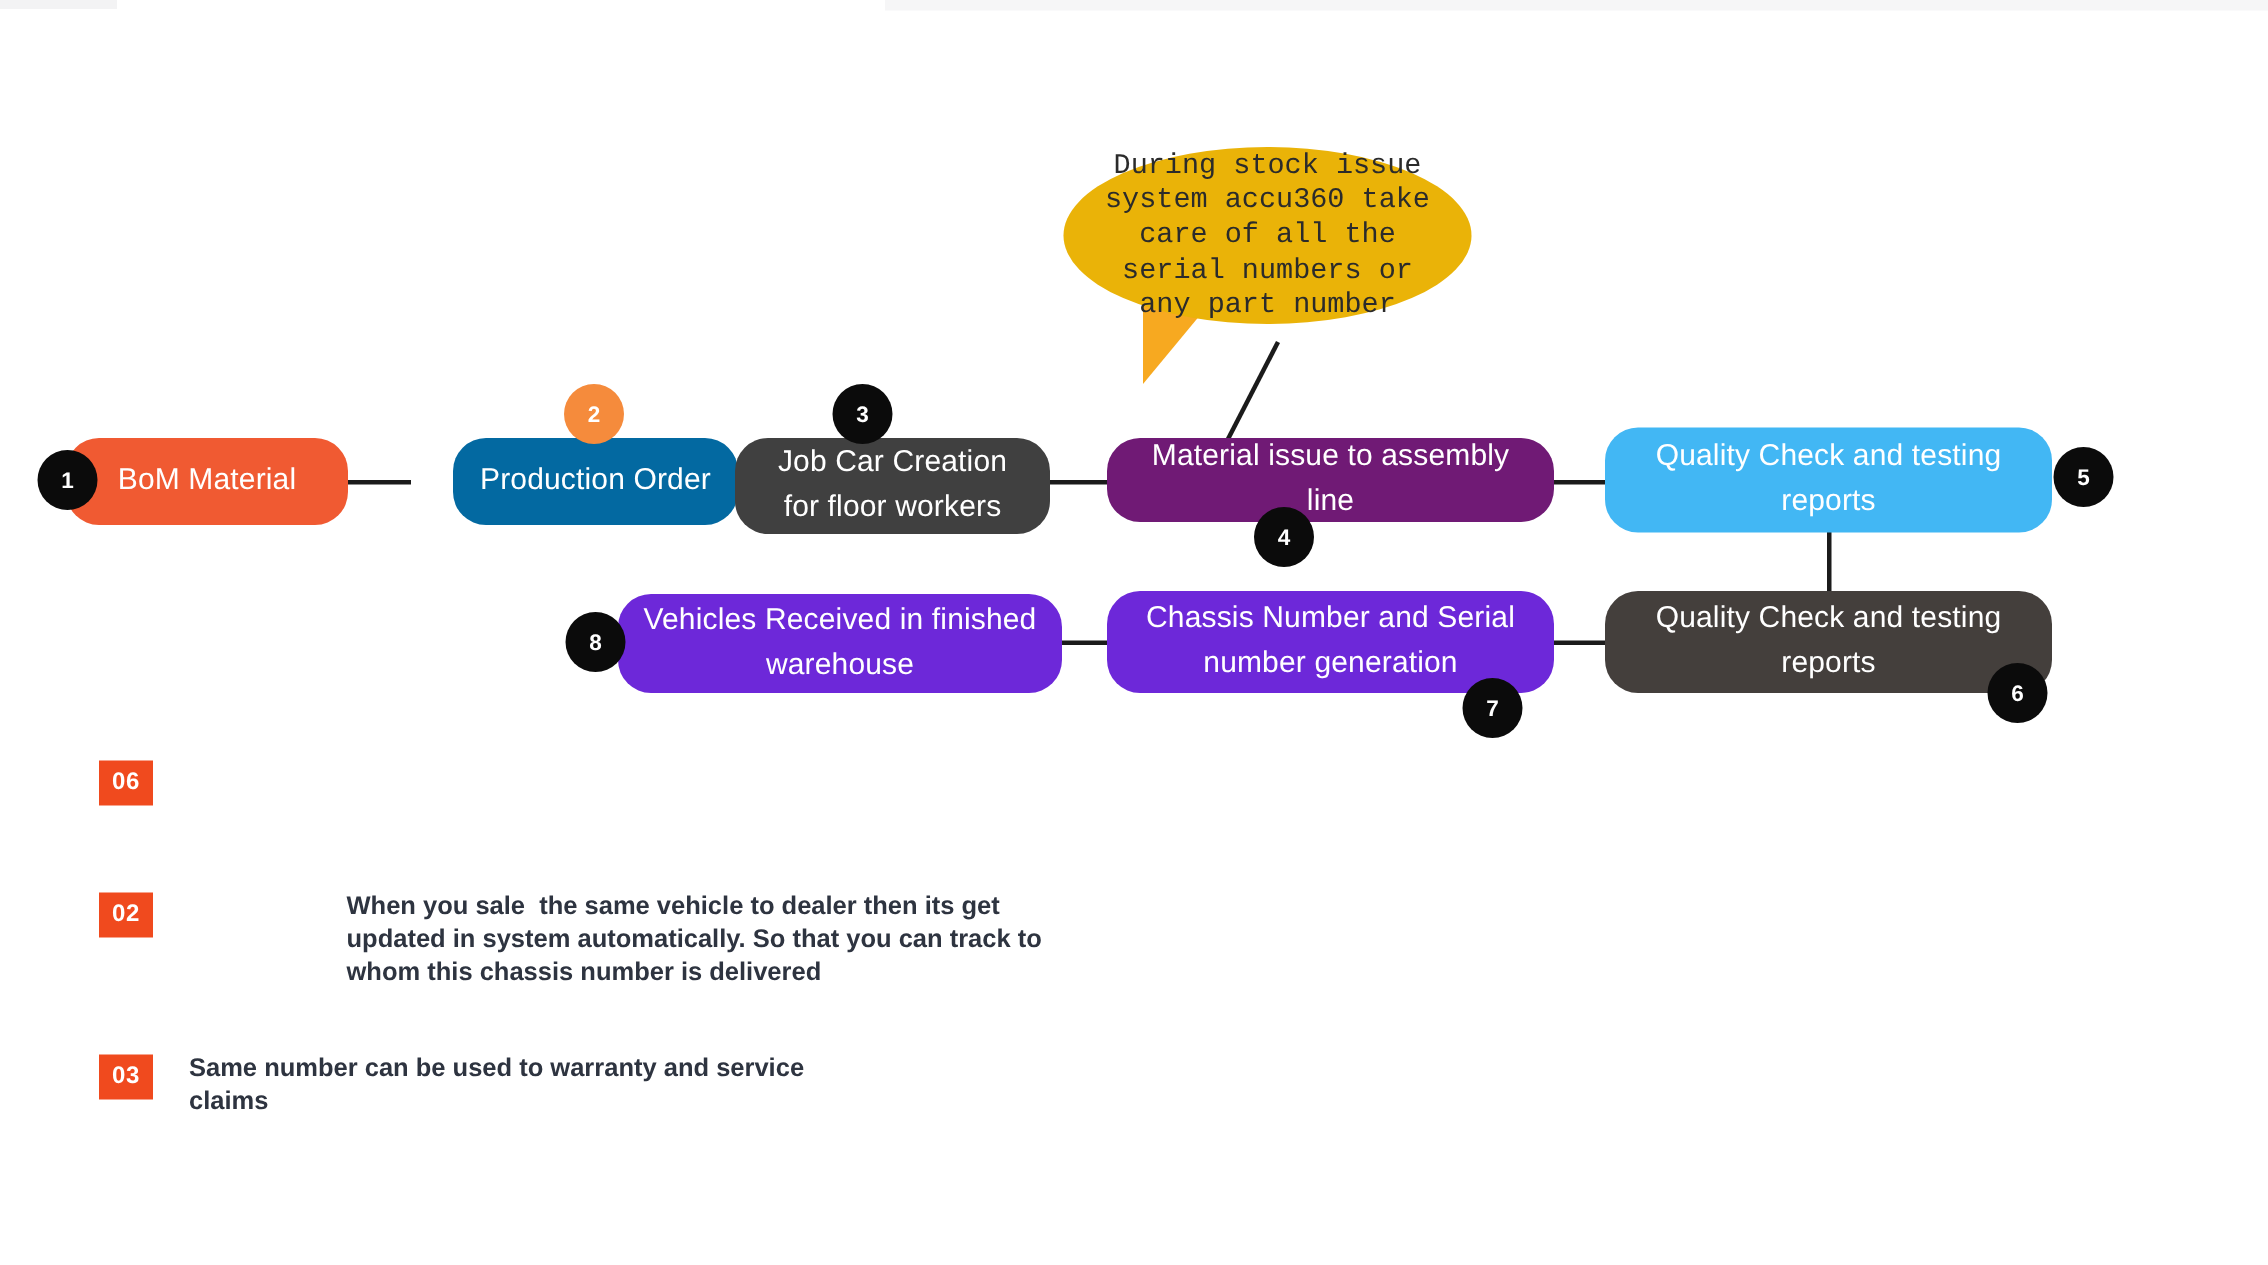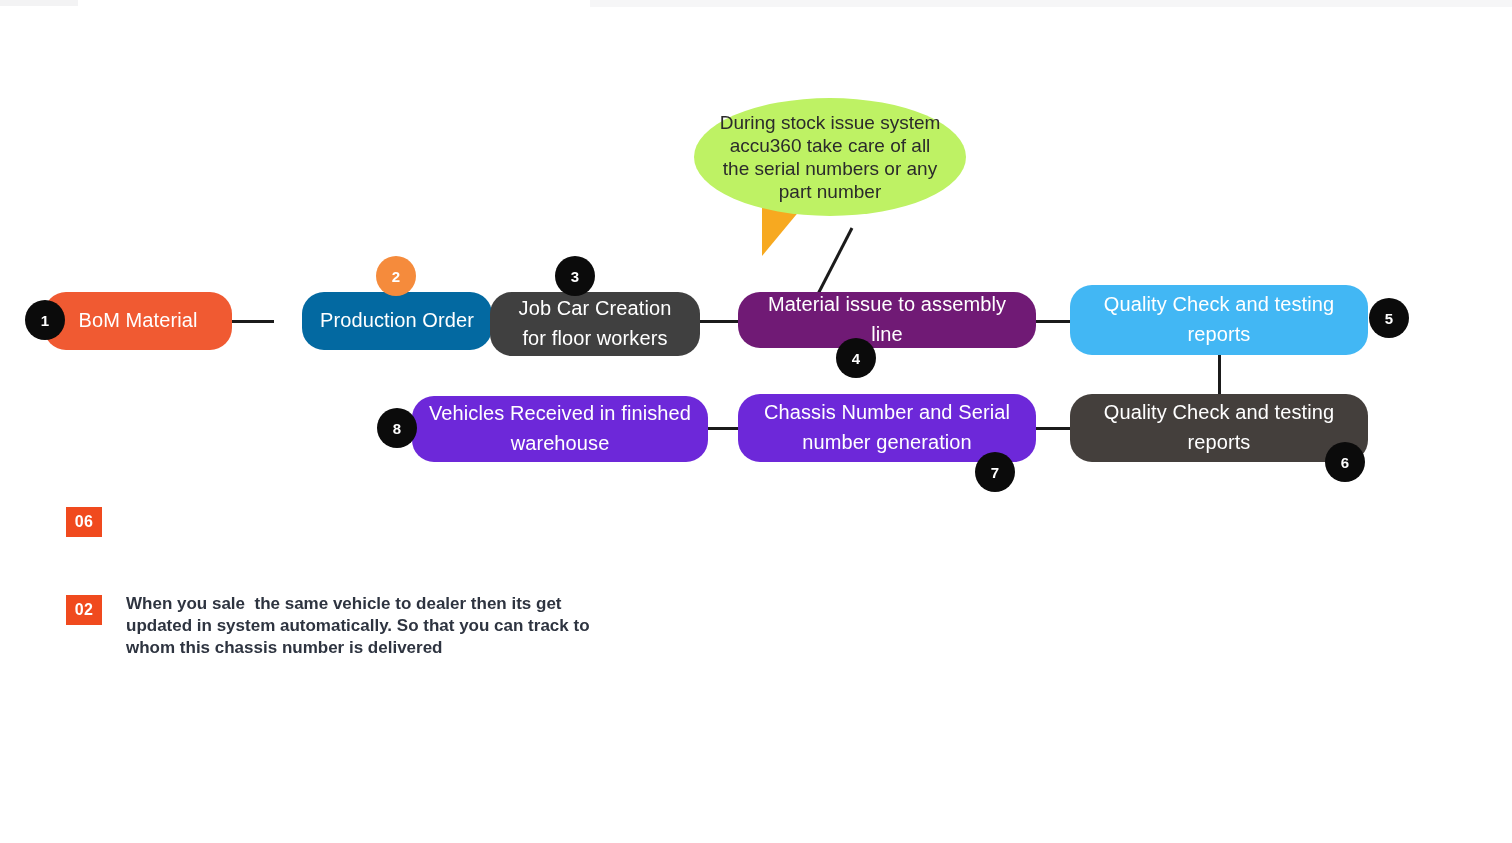--- a/index.html
+++ b/index.html
@@ -81,36 +81,37 @@
     display: flex;
     align-items: center;
     justify-content: center;
     z-index: 6;
   }
   .badge.accent { background: #f58b3c; }
 
   
   .bubble {
     position: absolute;
-    left: 694px;
+    left: 709px;
     top: 98px;
     width: 272px;
     height: 118px;
-    background: #bef264;
+    background: #eab308;
     border-radius: 50% / 50%;
     display: flex;
     align-items: center;
     justify-content: center;
     text-align: center;
     color: #2b2b2b;
     font-size: 19px;
     line-height: 1.22;
     padding: 0 20px;
     box-sizing: border-box;
     z-index: 4;
+    font-family: Liberation Mono, monospace;
   }
   .bubble-tail {
     position: absolute;
     left: 762px;
     top: 186px;
     width: 0; height: 0;
     border-left: 0 solid transparent;
     border-top: 70px solid #f7a920;
     border-right: 58px solid transparent;
     z-index: 3;
@@ -233,19 +234,23 @@
   </div>
 
 </div>
 
 <div class="notes">
 
   <div class="note" style="margin-bottom:58px;">
     <div class="note-num">06</div>
   </div>
 
-  <div class="note" style="margin-bottom:44px;">
+  <div class="note" style="margin-bottom:44px;justify-content:space-between;">
     <div class="note-num">02</div>
     <div class="note-text" style="max-width:475px;">When you sale  the same vehicle to dealer then its get updated in system automatically. So that you can track to whom this chassis number is delivered</div>
   </div>
 
+  <div class="note">
+    <div class="note-num">03</div>
+    <div class="note-text" style="max-width:420px;">Same number can be used to warranty and service claims</div>
+  </div>
 
 </div>
 
 </body></html>

